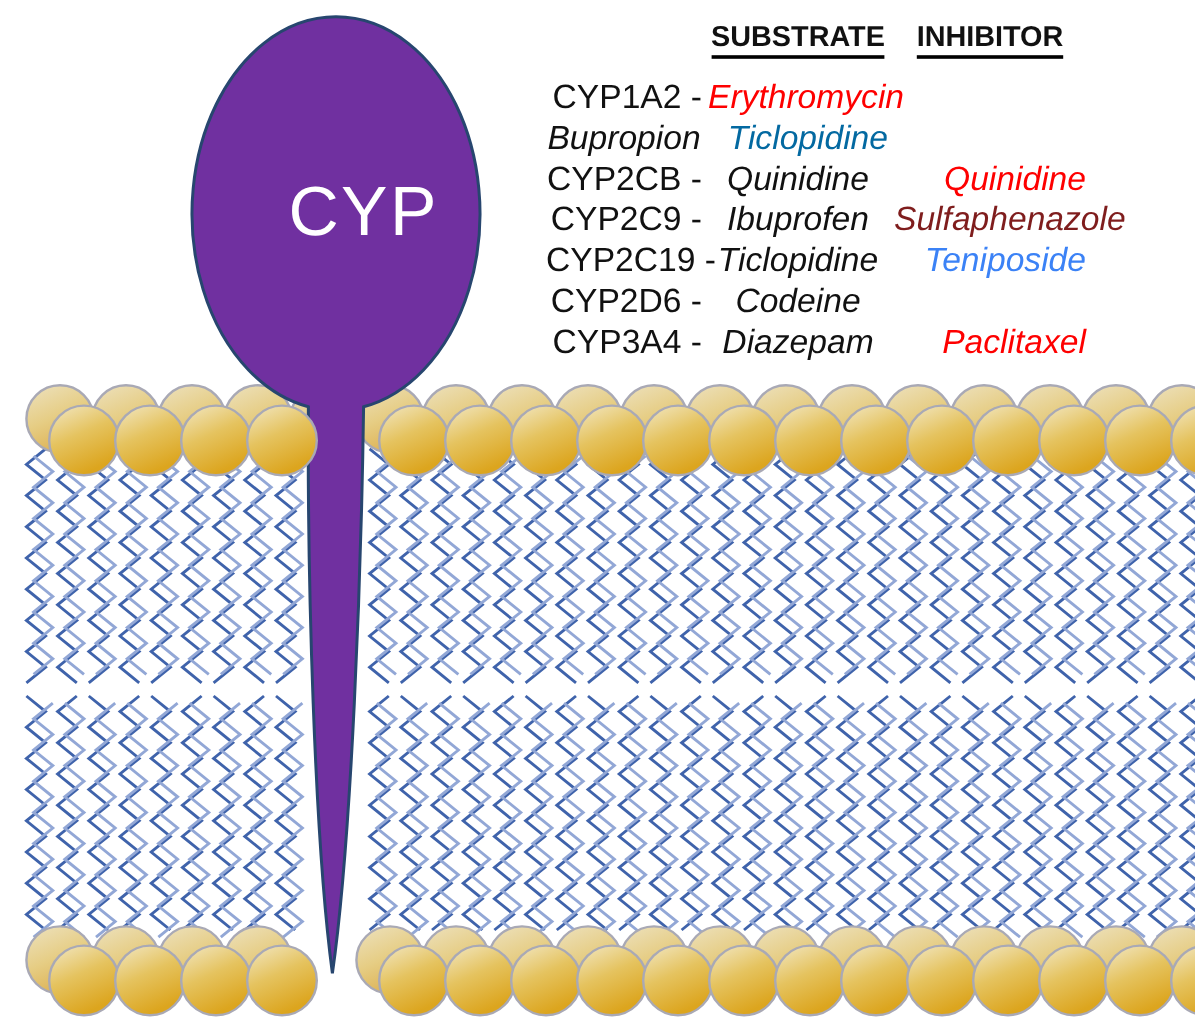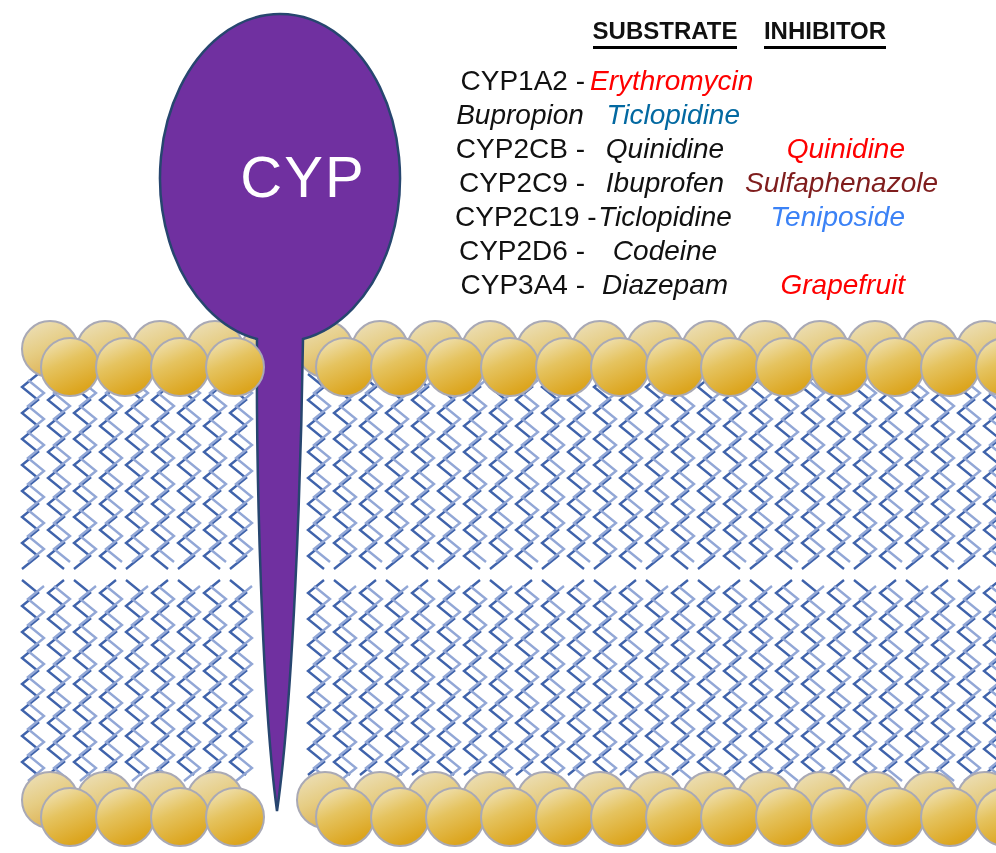--- a/index.html
+++ b/index.html
@@ -337,18 +337,18 @@
           <div class="cell substrate">Ticlopidine</div>
           <div class="cell inhibitor" style="color: #3b82f6;">Teniposide</div>
         </div>
         <div class="tgrid trow">
           <div class="cell enzyme">CYP2D6 -</div>
           <div class="cell substrate">Codeine</div>
         </div>
         <div class="tgrid trow">
           <div class="cell enzyme">CYP3A4 -</div>
           <div class="cell substrate">Diazepam</div>
-          <div class="cell inhibitor" style="color: rgb(254, 0, 0);">Grapefruit</div>
+          <div class="cell inhibitor" style="color: rgb(254, 0, 0);">Paclitaxel</div>
         </div>
       </div>
   </div>
 
 </div>
 
 </body></html>

